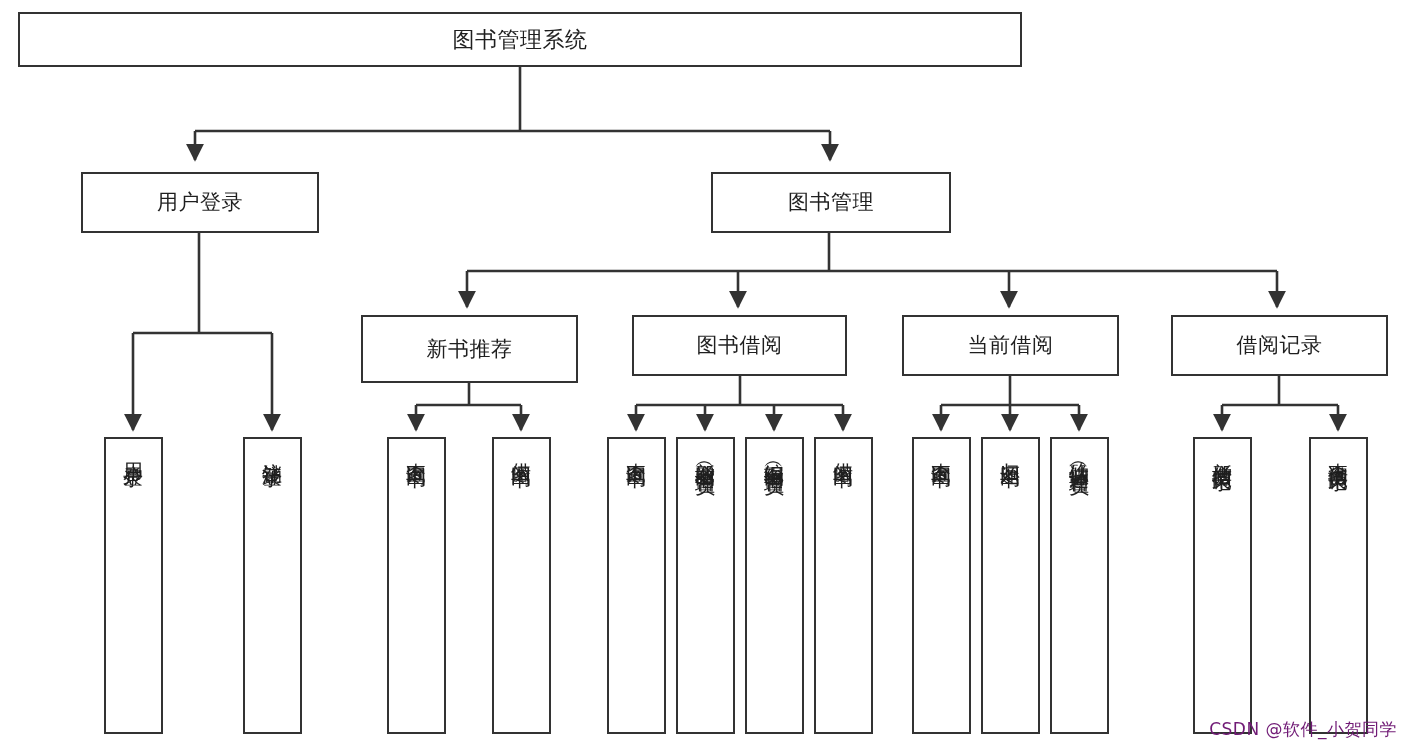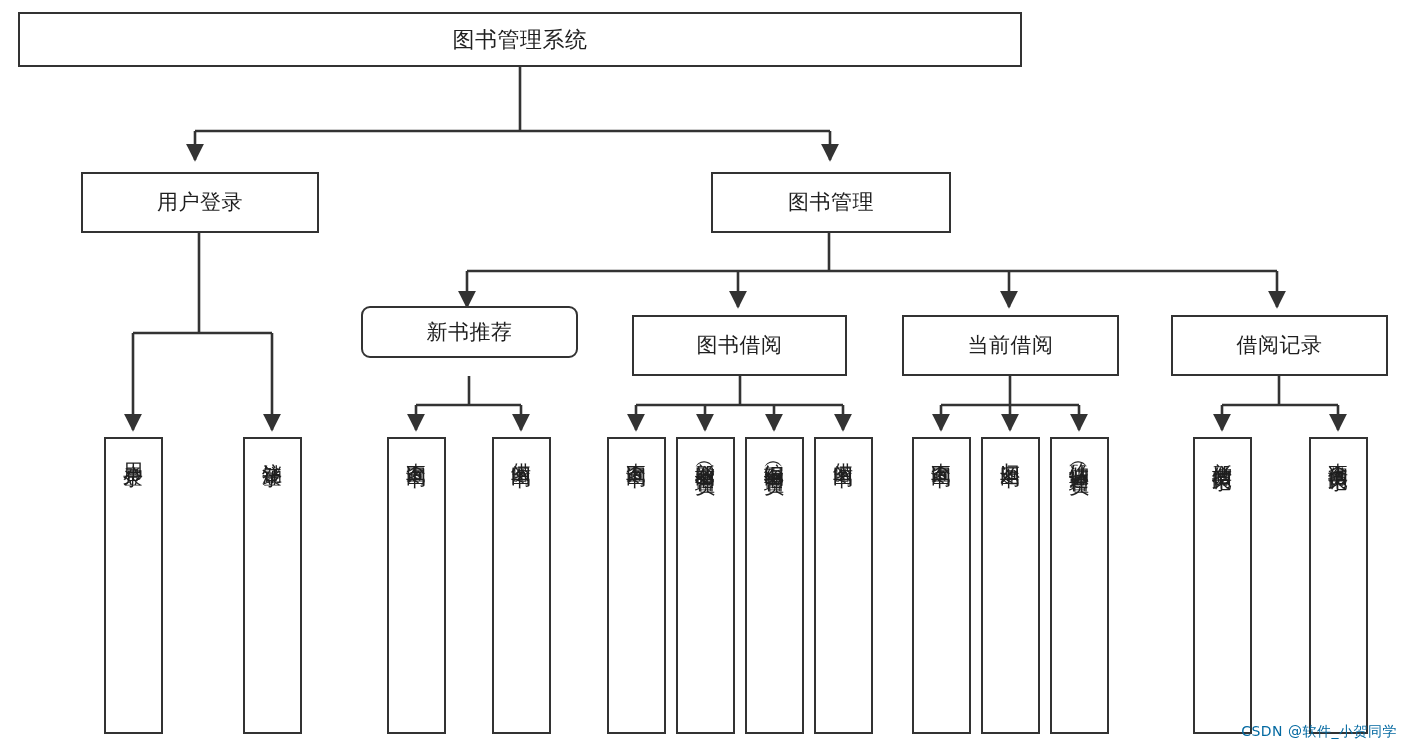--- a/index.html
+++ b/index.html
@@ -57,22 +57,22 @@
     writing-mode: vertical-rl;
     text-orientation: upright;
     font-size: 20px;
     letter-spacing: 2px;
     line-height: 1;
   }
   .watermark {
     position: absolute;
     right: 8px;
     bottom: 6px;
-    font-size: 14px;
-    color: #0369a1;
+    font-size: 17px;
+    color: #701a75;
     letter-spacing: 0.5px;
     white-space: nowrap;
     user-select: none;
     margin-left: 40px;
   }
 </style>
 </head>
 <body>
 
 <div id="stage">
@@ -131,21 +131,21 @@
     <span class="label">图书管理系统</span>
   </div>
 
   <div class="node horiz" style="left:81px; top:172px; width:238px; height:61px;">
     <span class="label">用户登录</span>
   </div>
   <div class="node horiz" style="left:711px; top:172px; width:240px; height:61px;">
     <span class="label">图书管理</span>
   </div>
 
-  <div class="node horiz" style="left:361px; top:306px; width:217px; height:52px;border-radius:9px;">
+  <div class="node horiz" style="left:361px; top:315px; width:217px; height:68px;">
     <span class="label">新书推荐</span>
   </div>
   <div class="node horiz" style="left:632px; top:315px; width:215px; height:61px;">
     <span class="label">图书借阅</span>
   </div>
   <div class="node horiz" style="left:902px; top:315px; width:217px; height:61px;">
     <span class="label">当前借阅</span>
   </div>
   <div class="node horiz" style="left:1171px; top:315px; width:217px; height:61px;">
     <span class="label">借阅记录</span>

